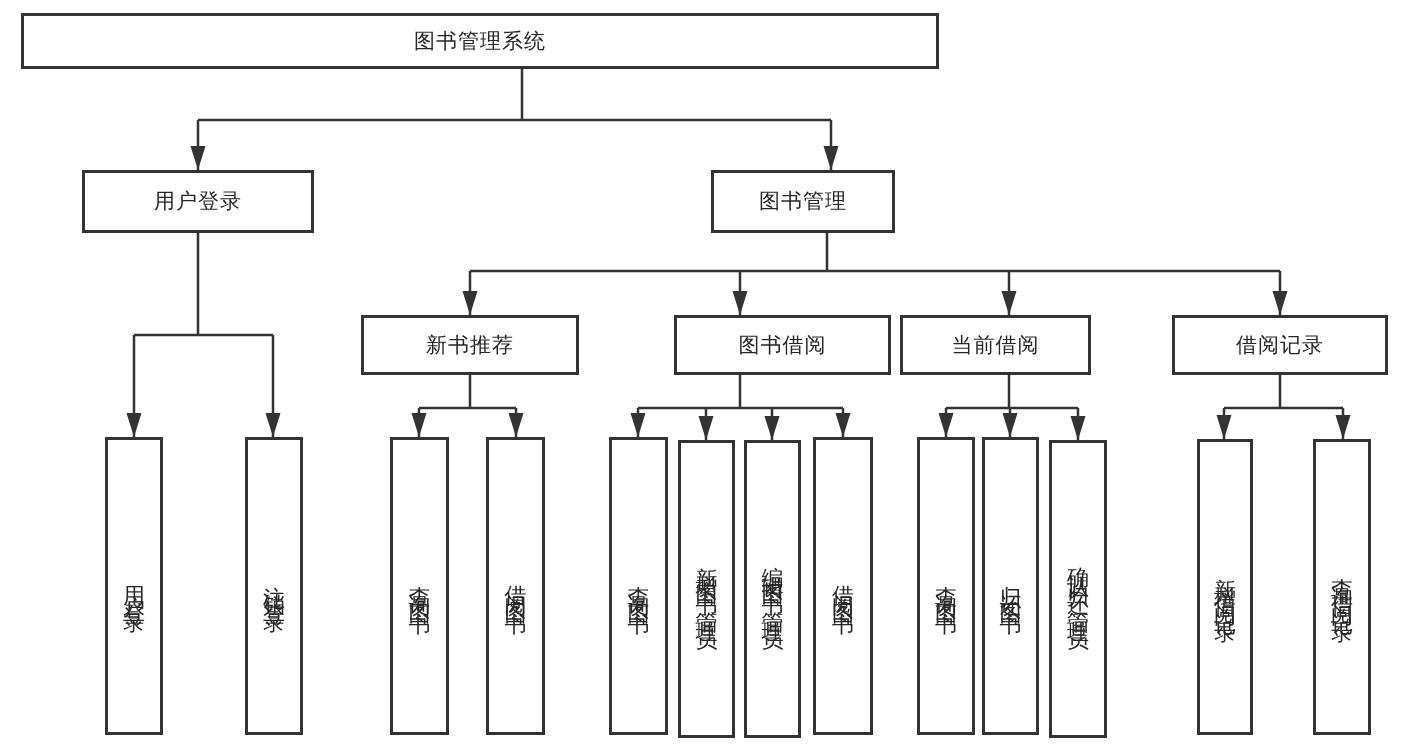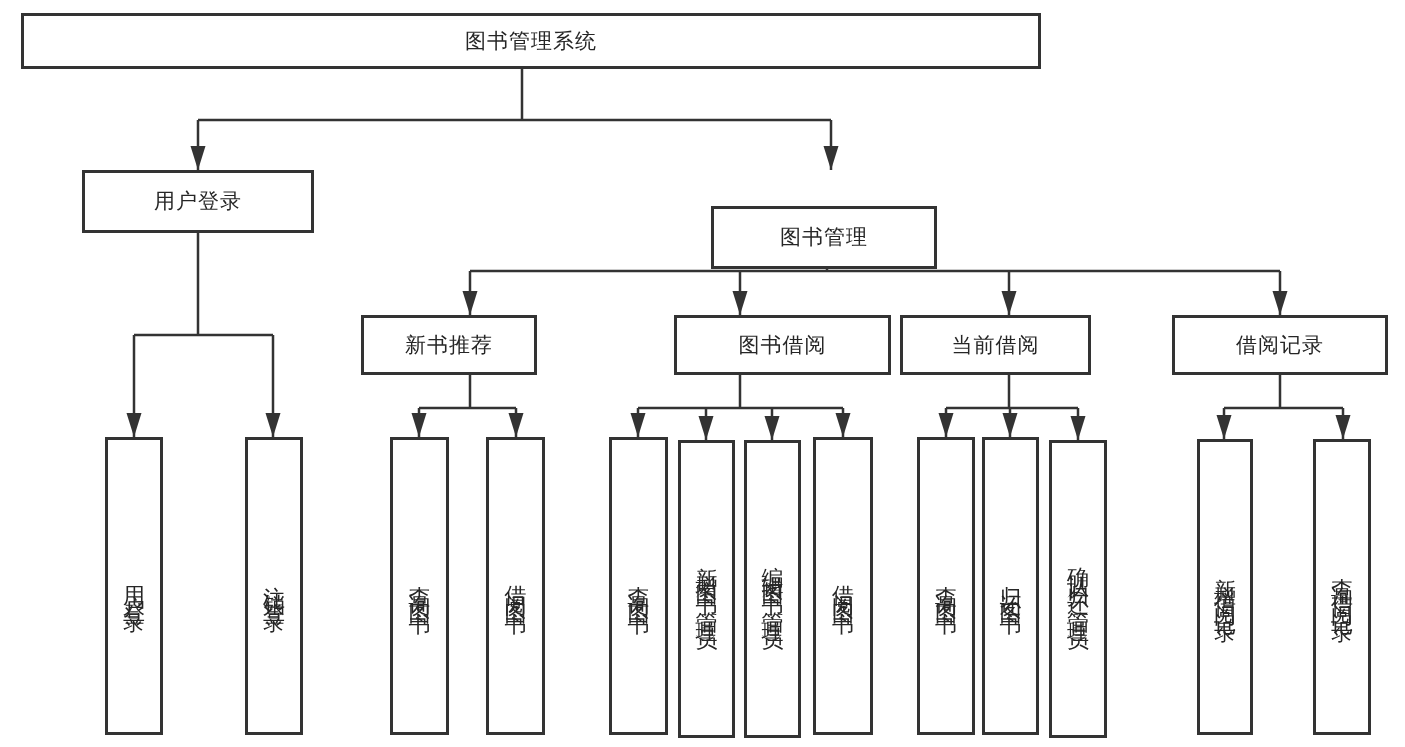--- a/index.html
+++ b/index.html
@@ -107,26 +107,26 @@
       </g>
 
       <g>
         <path d="M1280,375 V408 M1224,408 H1343"></path>
         <line x1="1224" y1="408" x2="1224" y2="439" marker-end="url(#ah)"></line>
         <line x1="1343" y1="408" x2="1343" y2="439" marker-end="url(#ah)"></line>
       </g>
     </g>
   </svg>
 
-  <div class="box h" style="left:21px; top:13px; width:1020px; height:56px;">图书管理系统</div>
+  <div class="box h" style="left:21px; top:13px; width:918px; height:56px;">图书管理系统</div>
 
   <div class="box h" style="left:82px; top:170px; width:232px; height:63px;">用户登录</div>
-  <div class="box h" style="left:711px; top:170px; width:226px; height:63px;margin-top:36px;">图书管理</div>
+  <div class="box h" style="left:711px; top:170px; width:184px; height:63px;">图书管理</div>
 
-  <div class="box h" style="left:361px; top:315px; width:176px; height:60px;">新书推荐</div>
+  <div class="box h" style="left:361px; top:315px; width:218px; height:60px;">新书推荐</div>
   <div class="box h" style="left:632px; top:315px; width:217px; height:60px;margin-left:42px;">图书借阅</div>
   <div class="box h" style="left:900px; top:315px; width:191px; height:60px;">当前借阅</div>
   <div class="box h" style="left:1172px; top:315px; width:216px; height:60px;">借阅记录</div>
 
   <div class="box v" style="left:105px; top:437px; width:58px; height:298px;">用户登录</div>
   <div class="box v" style="left:245px; top:437px; width:58px; height:298px;">注销登录</div>
 
   <div class="box v" style="left:390px; top:437px; width:59px; height:298px;">查询图书</div>
   <div class="box v" style="left:486px; top:437px; width:59px; height:298px;">借阅图书</div>
 

